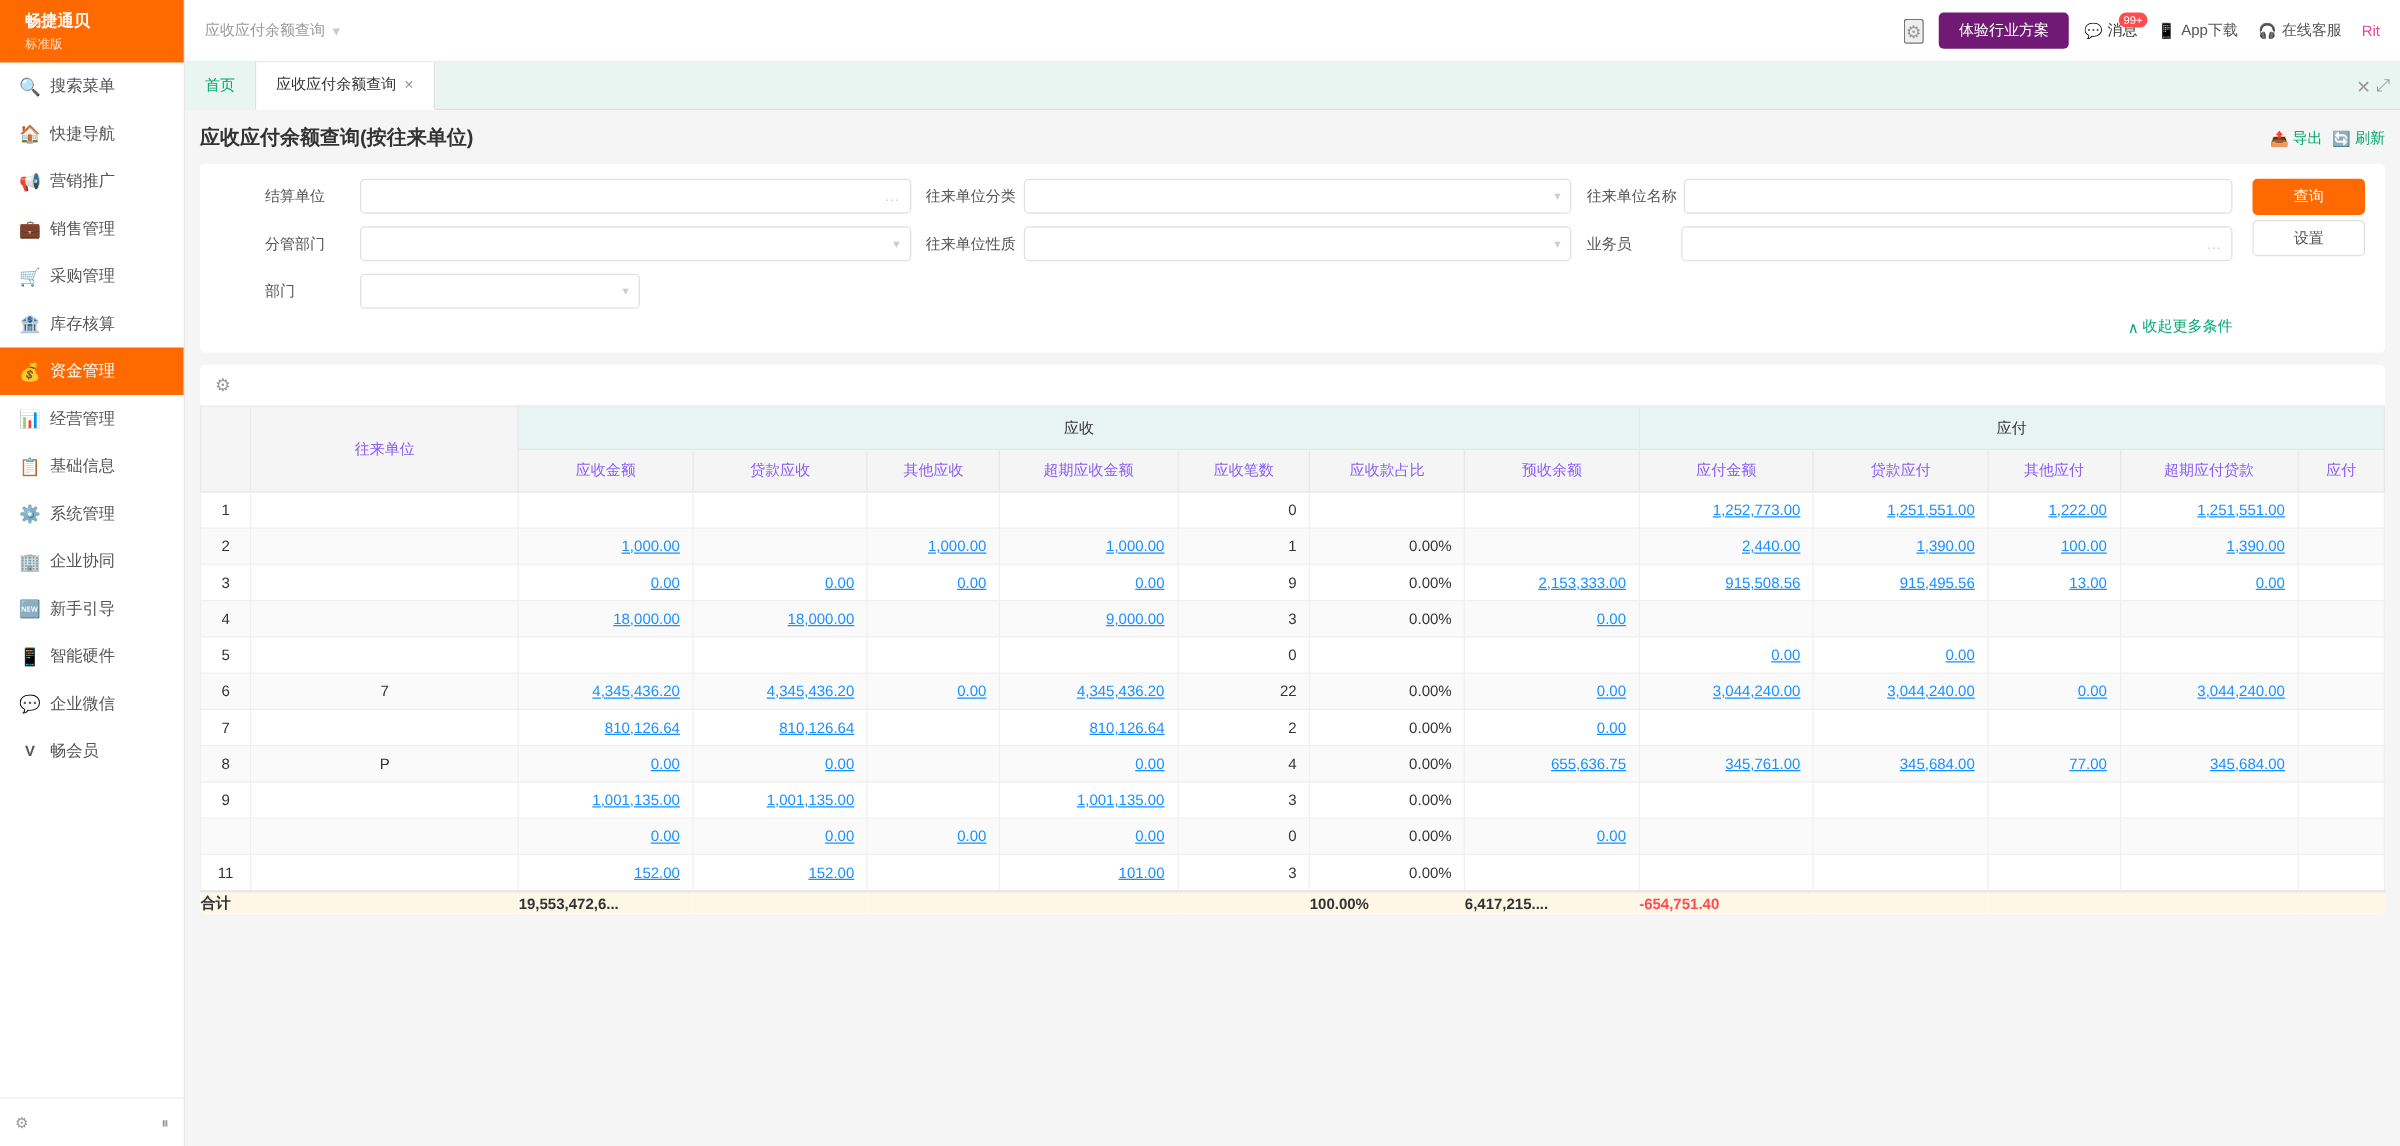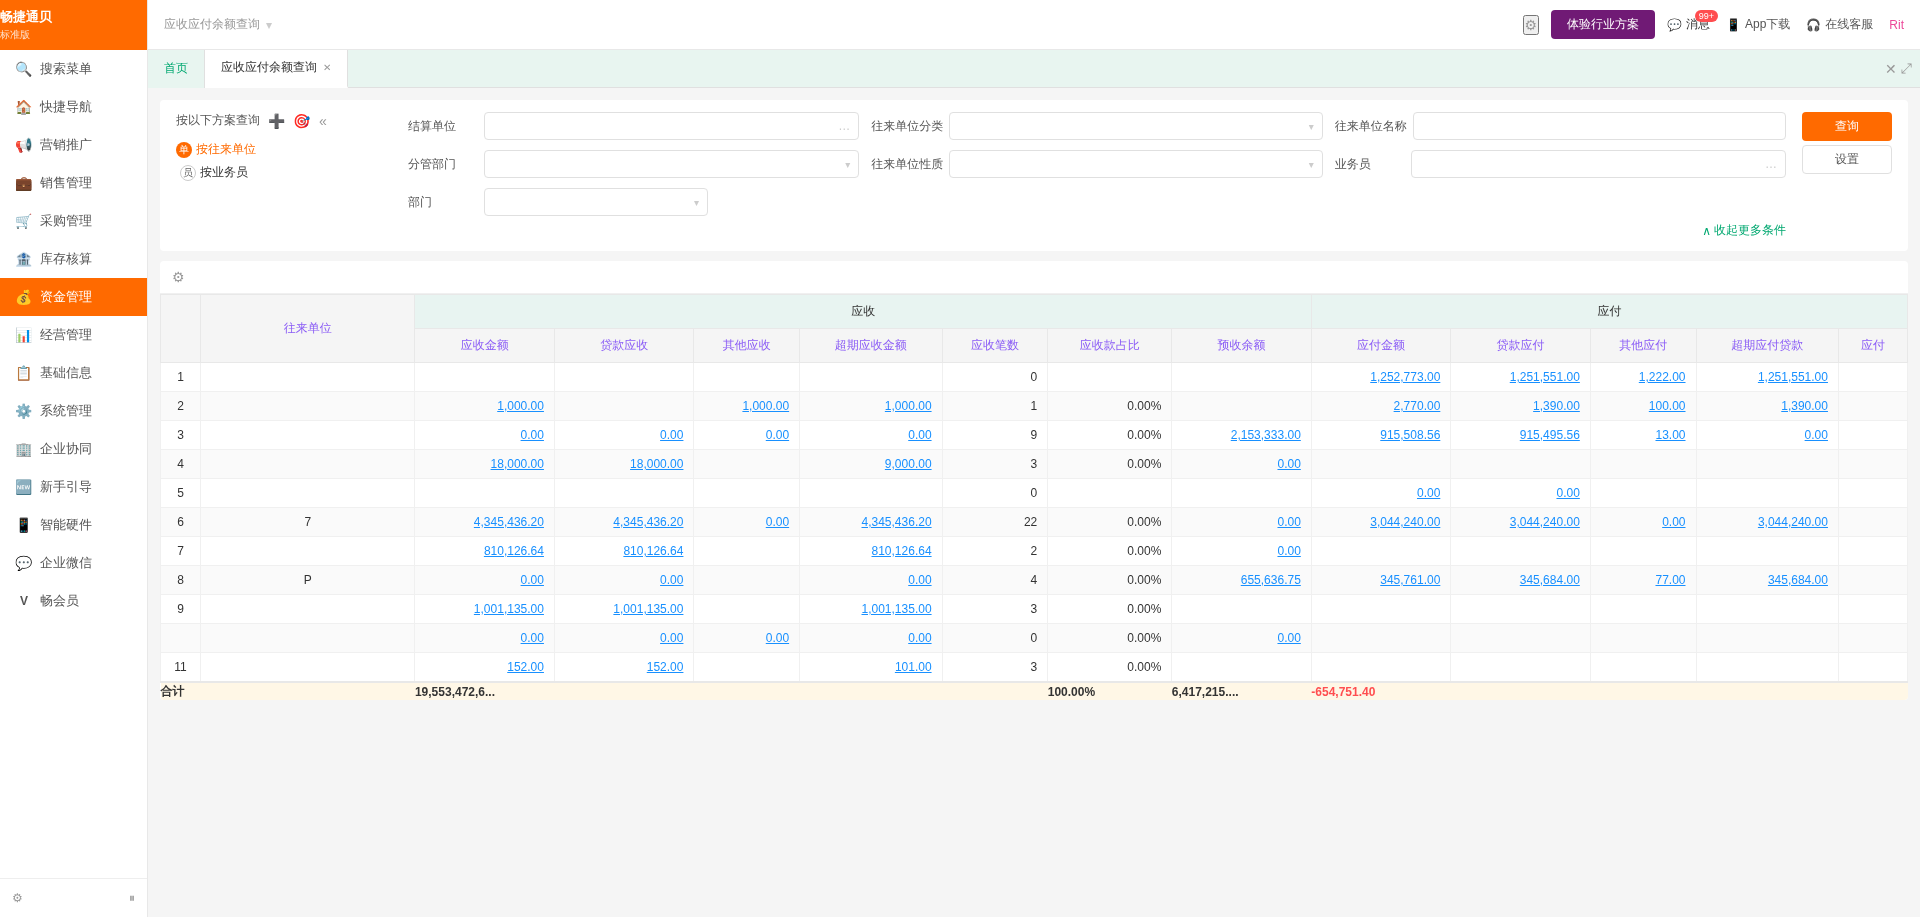--- a/index.html
+++ b/index.html
@@ -3,21 +3,21 @@
   <meta charset="utf-8">
   <style>
     * { box-sizing: border-box; margin: 0; padding: 0; }
     body { font-family: 'Microsoft YaHei', 'PingFang SC', sans-serif; font-size: 12px; background: #f0f2f5; color: #333; overflow: hidden; height: 917px; }
 
     
     .app-container { display: flex; height: 917px; }
 
     
     .sidebar { width: 148px; background: #fff; display: flex; flex-direction: column; border-right: 1px solid #e8e8e8; flex-shrink: 0; }
-    .sidebar-logo { height: 50px; background: #ff6a00; display: flex; align-items: center; padding: 0 0; }
+    .sidebar-logo { height: 50px; background: #ff6a00; display: flex; align-items: center; padding: 0 20px; }
     .sidebar-logo-text { color: #fff; font-size: 13px; font-weight: bold; }
     .sidebar-logo-sub { color: rgba(255,255,255,0.8); font-size: 10px; margin-top: 2px; }
 
     .sidebar-nav { flex: 1; overflow-y: auto; }
     .sidebar-item { display: flex; align-items: center; padding: 10px 16px; cursor: pointer; color: #555; gap: 8px; }
     .sidebar-item.active { background: #ff6a00; color: #fff; }
     .sidebar-item-icon { width: 16px; height: 16px; display: flex; align-items: center; justify-content: center; font-size: 14px; }
     .sidebar-item-label { font-size: 13px; }
 
     .sidebar-footer { border-top: 1px solid #eee; padding: 8px; display: flex; justify-content: space-between; }
@@ -227,41 +227,36 @@
       </div>
       <div class="tabbar-spacer"></div>
       <div class="tabbar-actions">
         <button class="tabbar-action-btn">✕</button>
         <button class="tabbar-action-btn">⤢</button>
       </div>
     </div>
 
     <div class="content-area">
 
+      <div class="page-header">
+        <h2 class="page-title">应收应付余额查询(按往来单位)</h2>
+        <div class="page-actions">
+          <button class="page-action-btn">
+            <span>📤</span>
+            <span>导出</span>
+          </button>
+          <button class="page-action-btn">
+            <span>🔄</span>
+            <span>刷新</span>
+          </button>
+        </div>
+      </div>
 
       <div class="filter-area">
         <div style="display:flex;gap:16px;align-items:flex-start;">
-          <div style="min-width:180px;">
-            <div class="filter-top">
-              <span class="filter-label">按以下方案查询</span>
-              <button class="filter-btn">➕</button>
-              <button class="filter-btn">🎯</button>
-              <button class="filter-btn">«</button>
-            </div>
-            <div class="filter-options" style="flex-direction:column;gap:6px;margin-left:0;">
-              <div class="filter-option active">
-                <div class="filter-option-icon" style="background:#ff6a00;">单</div>
-                <span>按往来单位</span>
-              </div>
-              <div class="filter-option" style="margin-left:4px;">
-                <div class="filter-option-icon2">员</div>
-                <span>按业务员</span>
-              </div>
-            </div>
-          </div>
 
           <div style="flex:1;">
             <div class="filter-rows">
 
               <div class="filter-row">
                 <div class="filter-field">
                   <span class="filter-field-label">结算单位</span>
                   <div class="filter-input">
                     <span></span>
                     <span class="filter-input-dots">…</span>
@@ -379,21 +374,21 @@
                 <tr>
                   <td>2</td>
                   <td></td>
                   <td class="num-cell"><span class="link">1,000.00</span></td>
                   <td></td>
                   <td class="num-cell"><span class="link">1,000.00</span></td>
                   <td class="num-cell"><span class="link">1,000.00</span></td>
                   <td class="num-cell">1</td>
                   <td class="num-cell">0.00%</td>
                   <td></td>
-                  <td class="num-cell"><span class="link">2,770.00</span></td>
+                  <td class="num-cell"><span class="link">2,440.00</span></td>
                   <td class="num-cell"><span class="link">1,390.00</span></td>
                   <td class="num-cell"><span class="link">100.00</span></td>
                   <td class="num-cell"><span class="link">1,390.00</span></td>
                   <td></td>
                 </tr>
                 <tr>
                   <td>3</td>
                   <td></td>
                   <td class="num-cell"><span class="link">0.00</span></td>
                   <td class="num-cell"><span class="link">0.00</span></td>

